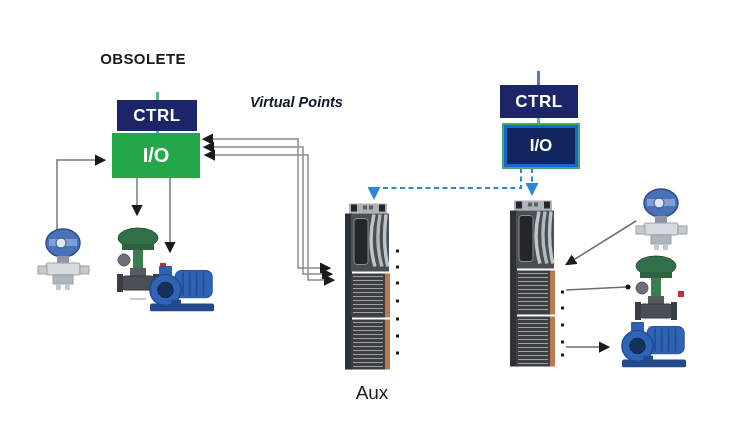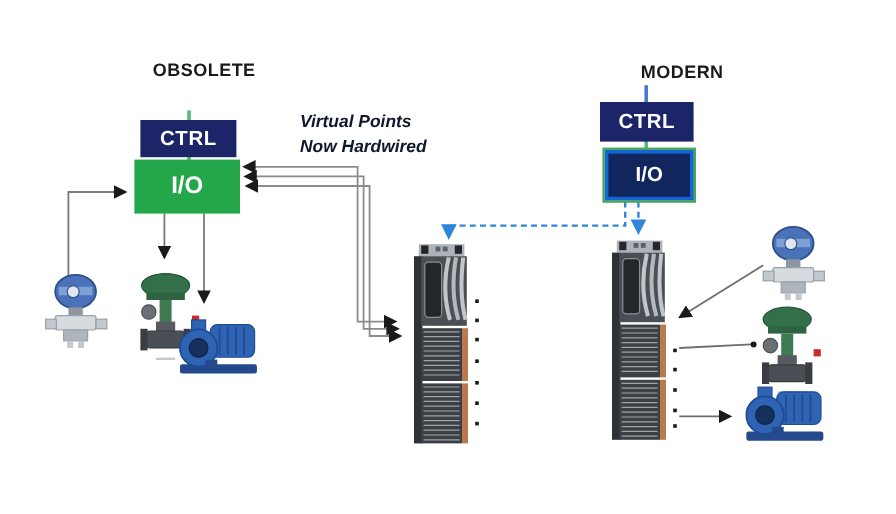--- a/index.html
+++ b/index.html
@@ -3,21 +3,21 @@
 <meta charset="utf-8">
 <style>
   html,body{margin:0;padding:0;background:#fff;}
   .canvas{
     position:relative;width:747px;height:428px;background:#ffffff;
     font-family:"Liberation Sans",sans-serif;overflow:hidden;
   }
   .wires{position:absolute;left:0;top:0;width:747px;height:428px;z-index:1;}
   .title{
     position:absolute;z-index:3;font-size:15px;font-weight:bold;color:#1a1a1a;
-    letter-spacing:.4px;text-align:right;
+    letter-spacing:.4px;text-align:center;
   }
   .title.obsolete{left:73px;top:50px;width:140px;}
   .title.modern{left:463px;top:52px;width:140px;}
   .connector{position:absolute;z-index:1;}
   .conn-green-left{left:156px;top:92px;width:3px;height:44px;background:#58b97a;}
   .conn-blue-right{left:537px;top:71px;width:3px;height:15px;background:#4a7bd0;}
   .conn-green-right{left:537px;top:116px;width:3px;height:11px;background:#58b97a;}
   .box{
     position:absolute;z-index:2;display:flex;align-items:center;justify-content:center;
     color:#ffffff;font-weight:bold;
@@ -73,21 +73,20 @@
     <path d="M521,168 L521,188 L374,188 L374,196" fill="none" stroke="#2e86d6" stroke-width="2" stroke-dasharray="5 3.5" marker-end="url(#ahb)"></path>
     <path d="M532,168 L532,192" fill="none" stroke="#2e86d6" stroke-width="2" stroke-dasharray="5 3.5" marker-end="url(#ahb)"></path>
 
     <path d="M636,221 L567,264" fill="none" stroke="#6e6e6e" stroke-width="1.5" marker-end="url(#ah)"></path>
     <path d="M566,290 L626,287" fill="none" stroke="#6e6e6e" stroke-width="1.5"></path>
     <circle cx="628" cy="287" r="2.5" fill="#1a1a1a"></circle>
     <path d="M566,347 L608,347" fill="none" stroke="#6e6e6e" stroke-width="1.5" marker-end="url(#ah)"></path>
   </svg>
 
   <div class="title obsolete">OBSOLETE</div>
-  <div class="title modern">MODERN</div>
 
   <div class="connector conn-green-left"></div>
   <div class="connector conn-blue-right"></div>
   <div class="connector conn-green-right"></div>
 
   <div class="box ctrl-left">
     <span>CTRL</span>
   </div>
   <div class="box io-left">
     <span>I/O</span>
@@ -95,21 +94,20 @@
 
   <div class="box ctrl-right">
     <span>CTRL</span>
   </div>
   <div class="box io-right">
     <span>I/O</span>
   </div>
 
   <div class="annotation">
     <div>Virtual Points</div>
-    <div>Now Hardwired</div>
   </div>
 
   <div class="rack rack-aux">
     <svg viewBox="0 0 58 172" width="58" height="175">
       <rect x="6" y="2" width="38" height="10" fill="#adb3b8"></rect>
       <rect x="8" y="3" width="6" height="7" fill="#24262a"></rect>
       <rect x="36" y="3" width="6" height="7" fill="#24262a"></rect>
       <rect x="20" y="4" width="4" height="4" fill="#5c6167"></rect>
       <rect x="26" y="4" width="4" height="4" fill="#5c6167"></rect>
       <rect x="2" y="12" width="7" height="156" fill="#2e3136"></rect>
@@ -152,20 +150,21 @@
         <rect x="53" y="48" width="3" height="3"></rect>
           <rect x="53" y="64" width="3" height="3"></rect>
         <rect x="53" y="80" width="3" height="3"></rect>
           <rect x="53" y="98" width="3" height="3"></rect>
         <rect x="53" y="116" width="3" height="3"></rect>
           <rect x="53" y="133" width="3" height="3"></rect>
         <rect x="53" y="150" width="3" height="3"></rect>
       </g>
     </svg>
   </div>
+  <div class="aux-label">Aux</div>
 
   <div class="rack rack-right">
     <svg viewBox="0 0 58 172" width="58" height="175">
       <rect x="6" y="2" width="38" height="10" fill="#adb3b8"></rect>
       <rect x="8" y="3" width="6" height="7" fill="#24262a"></rect>
       <rect x="36" y="3" width="6" height="7" fill="#24262a"></rect>
       <rect x="20" y="4" width="4" height="4" fill="#5c6167"></rect>
       <rect x="26" y="4" width="4" height="4" fill="#5c6167"></rect>
       <rect x="2" y="12" width="7" height="156" fill="#2e3136"></rect>
       <rect x="8" y="12" width="38" height="58" fill="#4a4f55"></rect>

